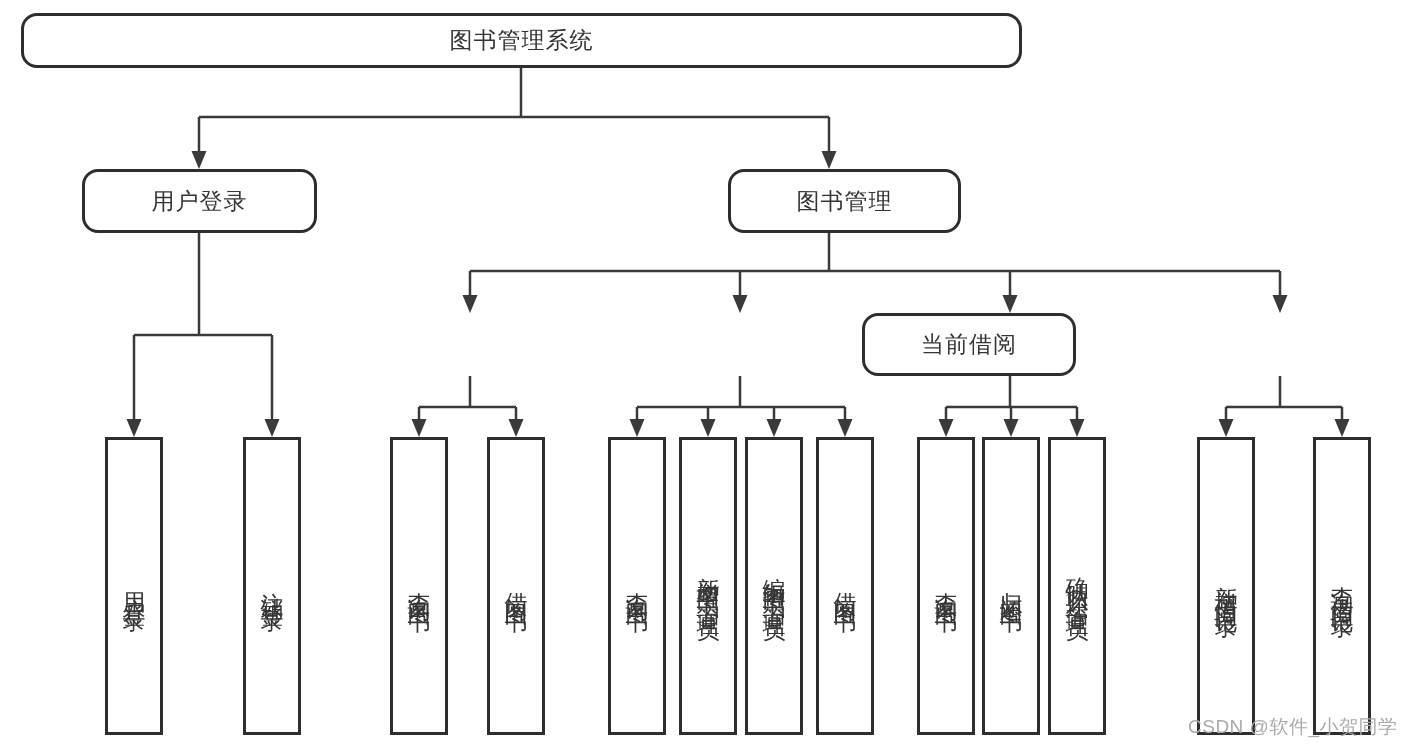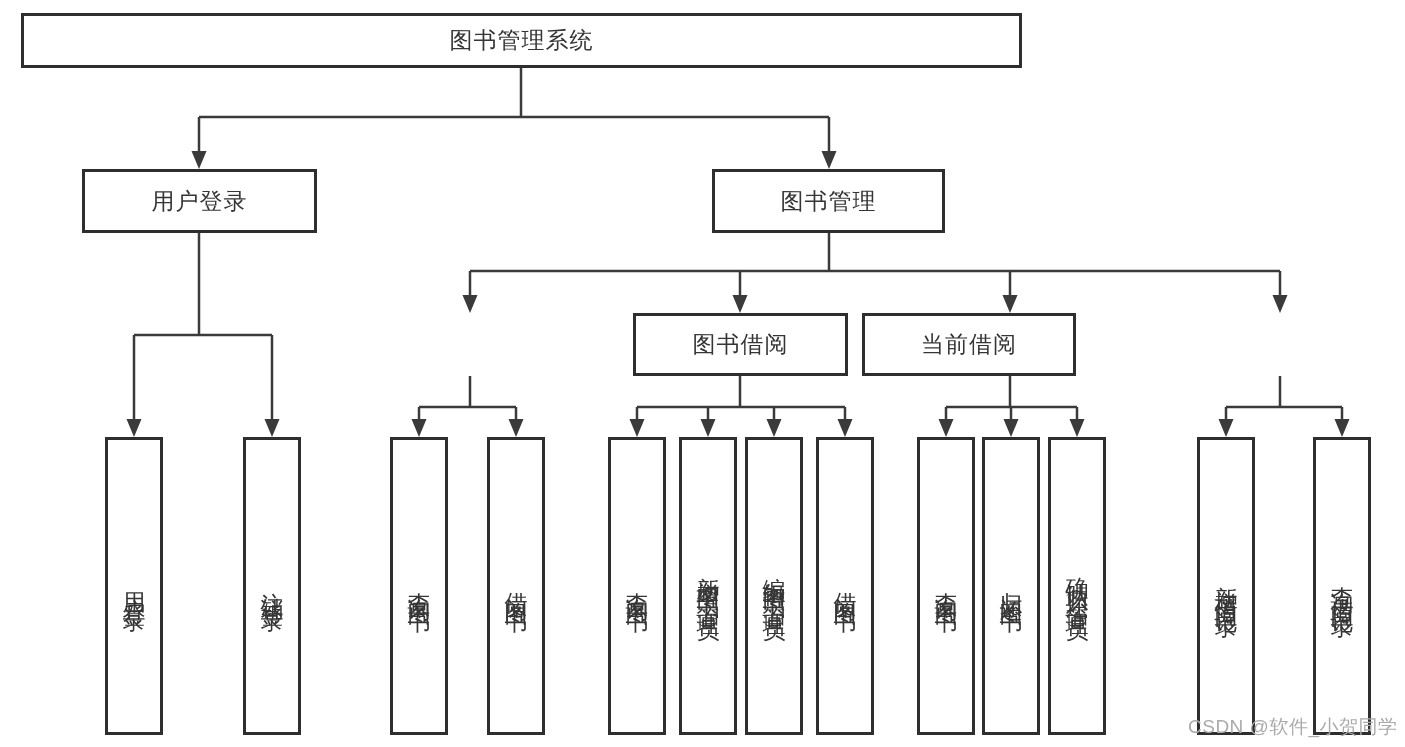--- a/index.html
+++ b/index.html
@@ -30,20 +30,21 @@
     background: #ffffff;
     display: flex;
     align-items: center;
     justify-content: center;
     color: #353535;
   }
   .node.h {
     font-size: 23px;
     letter-spacing: 1px;
     white-space: nowrap;
+    border-radius: 16px;
   }
   .node.v span {
     writing-mode: vertical-rl;
     text-orientation: mixed;
     font-size: 23px;
     line-height: 1.0;
     letter-spacing: 6px;
     color: #353535;
   }
   .watermark {
@@ -135,23 +136,22 @@
       <path class="conn-line" d="M1226,407 V420"></path>
       <polygon class="conn-arrow" points="1218.5,419 1233.5,419 1226,437"></polygon>
       <path class="conn-line" d="M1342,407 V420"></path>
       <polygon class="conn-arrow" points="1334.5,419 1349.5,419 1342,437"></polygon>
     </g>
   </svg>
 
   <div class="node h" style="left:21px; top:13px; width:1001px; height:55px;">图书管理系统</div>
 
   <div class="node h" style="left:82px; top:169px; width:235px; height:64px;">用户登录</div>
-  <div class="node h" style="left:712px; top:169px; width:233px; height:64px;">图书管理</div>
+  <div class="node h" style="left:728px; top:169px; width:233px; height:64px;">图书管理</div>
 
-  <div class="node h" style="left:633px; top:313px; width:215px; height:63px;">图书借阅</div>
   <div class="node h" style="left:862px; top:313px; width:214px; height:63px;">当前借阅</div>
 
   <div class="node v" style="left:105px; top:437px; width:58px; height:298px;">
     <span>用户登录</span>
   </div>
   <div class="node v" style="left:243px; top:437px; width:58px; height:298px;">
     <span>注销登录</span>
   </div>
 
   <div class="node v" style="left:390px; top:437px; width:58px; height:298px;">

